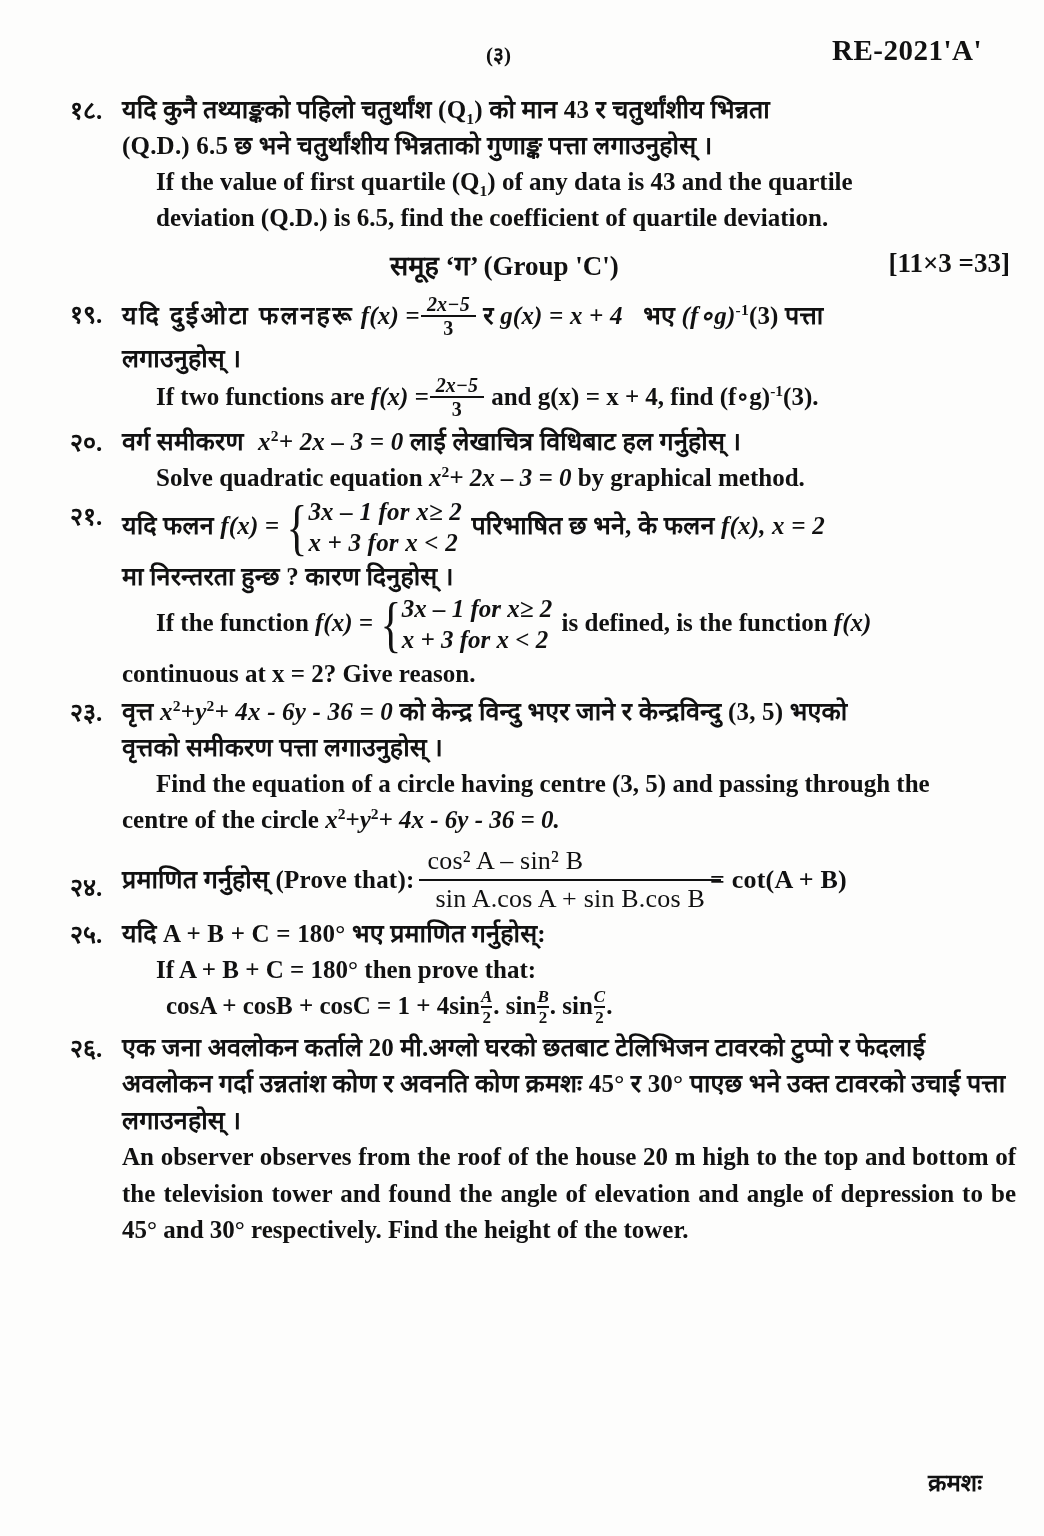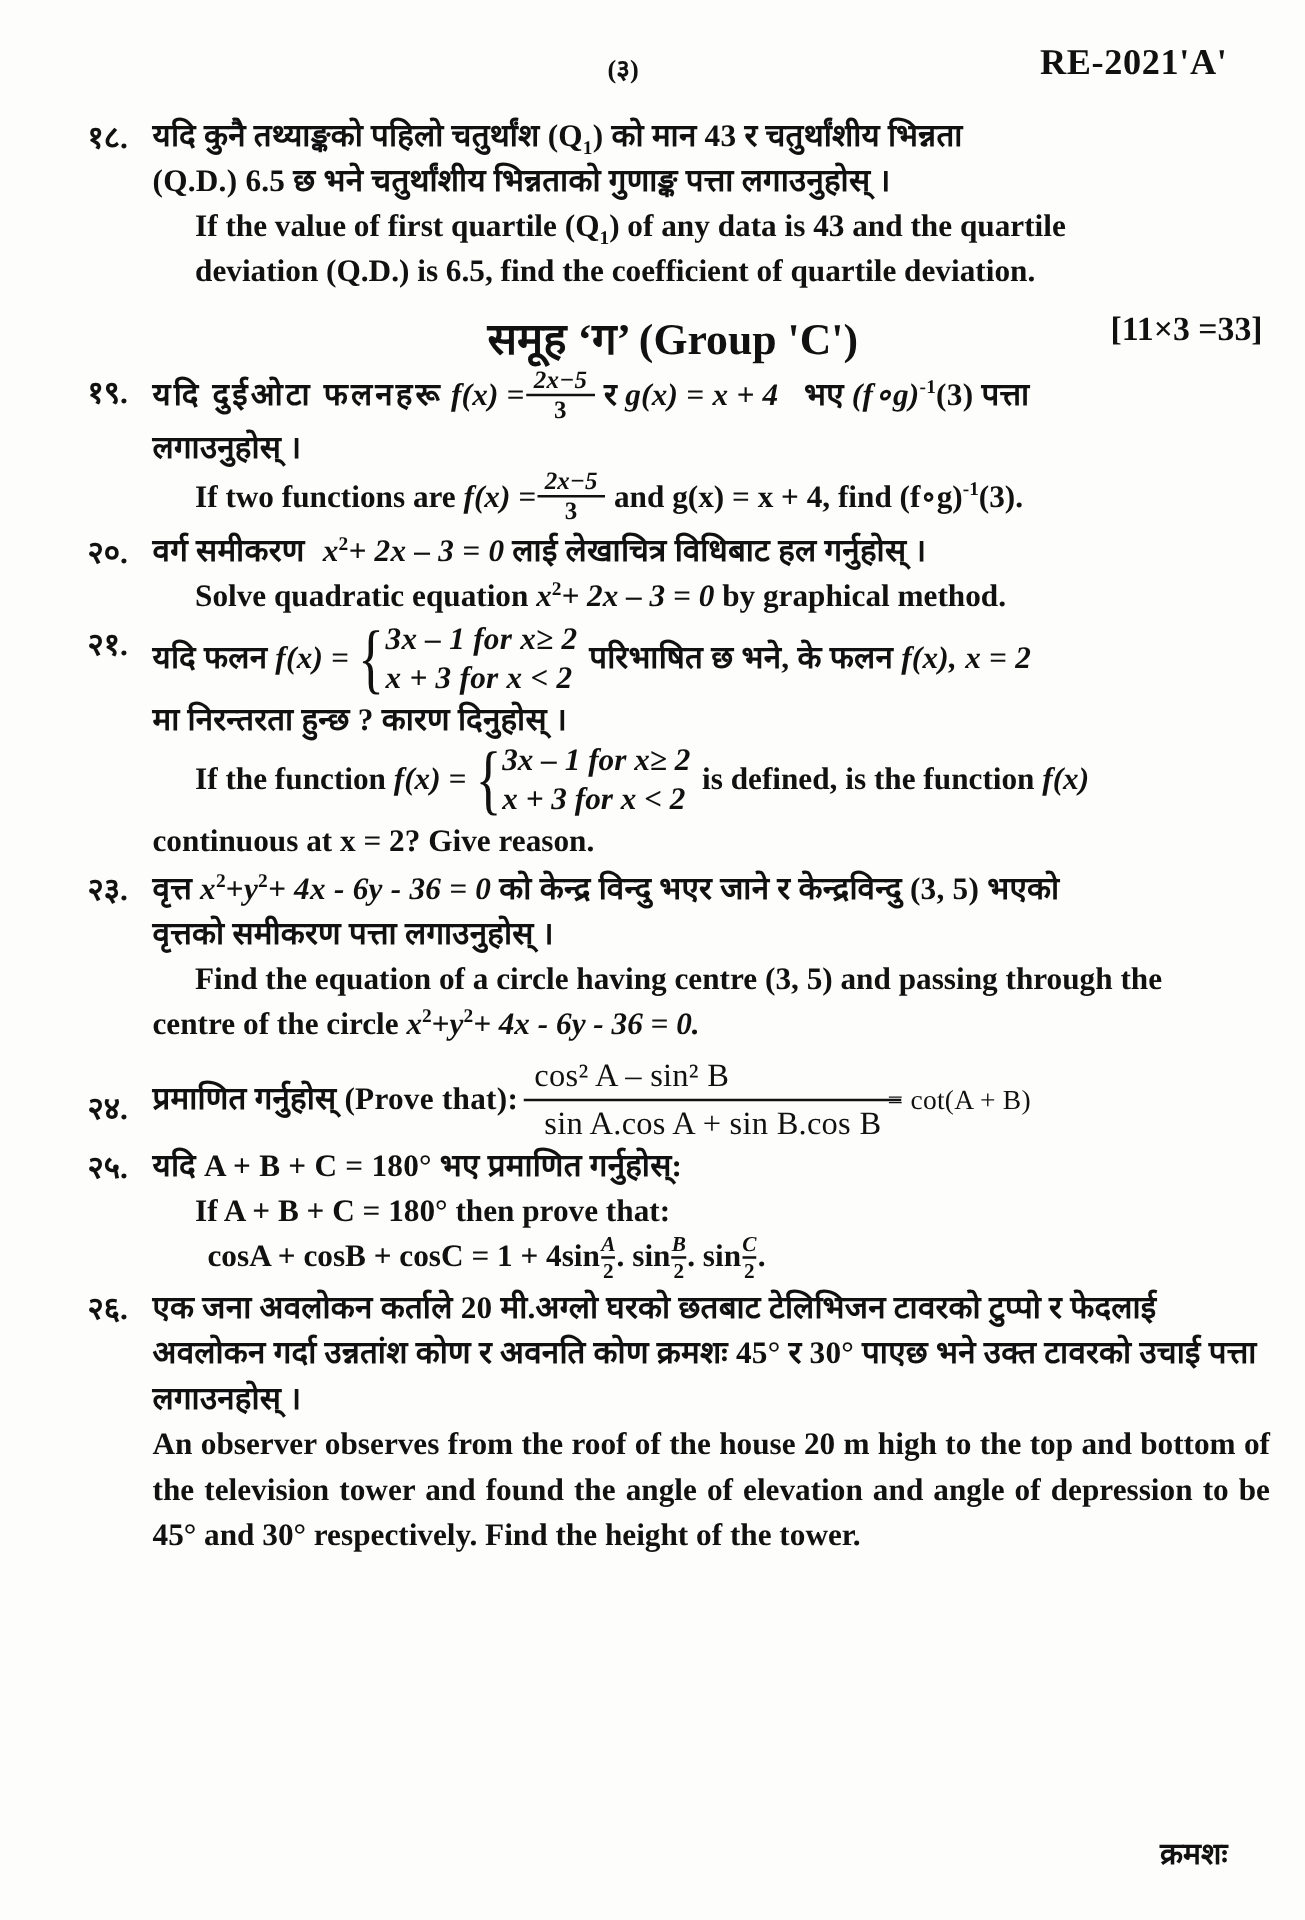--- a/index.html
+++ b/index.html
@@ -204,21 +204,21 @@
   
   .group-head {
     position: relative;
     height: 44px;
     margin: 10px 0 6px 0;
   }
   .group-title {
     position: absolute;
     left: 320px;
     top: 0;
-    font-size: 35px;
+    font-size: 27px;
     font-weight: 700;
   }
   .group-marks {
     position: absolute;
     right: 6px;
     top: 2px;
     font-size: 27px;
     font-weight: 700;
   }
 
@@ -362,21 +362,21 @@
 
     <div class="qrow" style="margin-top:8px;">
       <div class="qnum" style="padding-top:24px;">२४.</div>
       <div class="qbody">
         <div class="line np" style="display:flex;align-items:center;">
           <span>प्रमाणित गर्नुहोस् (Prove that):</span>
           <span class="bigfrac mathser">
             <span class="num">cos² A – sin² B</span>
             <span class="den">sin A.cos A + sin B.cos B</span>
           </span>
-          <span class="mathser" style="font-weight:400;font-size:22px;text-align:right;">= cot(A + B)</span>
+          <span class="mathser" style="font-weight:700;font-size:26px;text-align:right;">= cot(A + B)</span>
         </div>
       </div>
     </div>
 
     <div class="qrow">
       <div class="qnum">२५.</div>
       <div class="qbody">
         <div class="line np">यदि A + B + C = 180°  भए प्रमाणित गर्नुहोस्:</div>
         <div class="line en indent">If A + B + C = 180° then prove that:</div>
         <div class="line en indent" style="padding-left:44px;">

